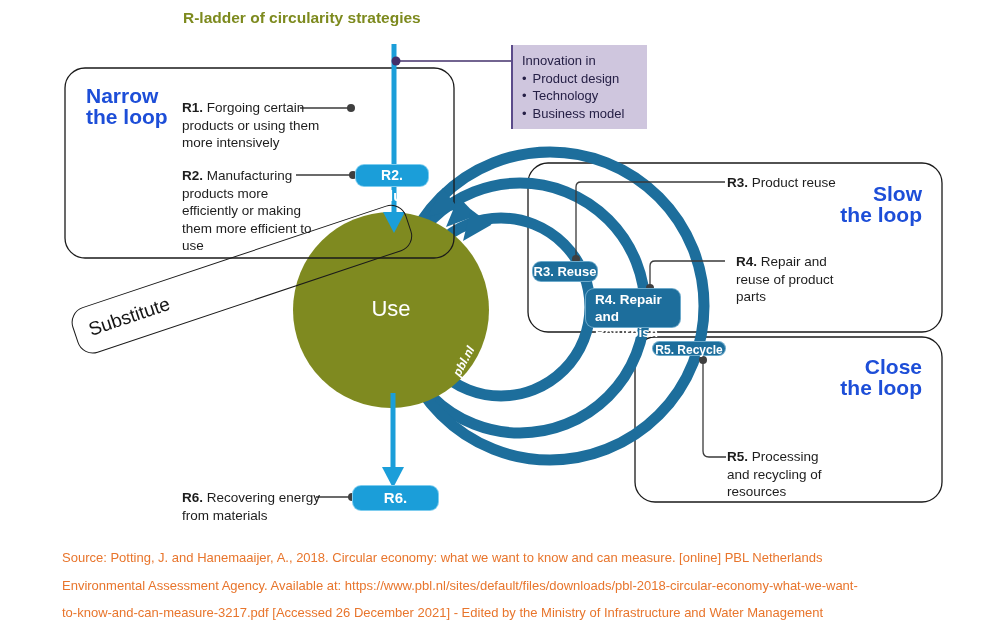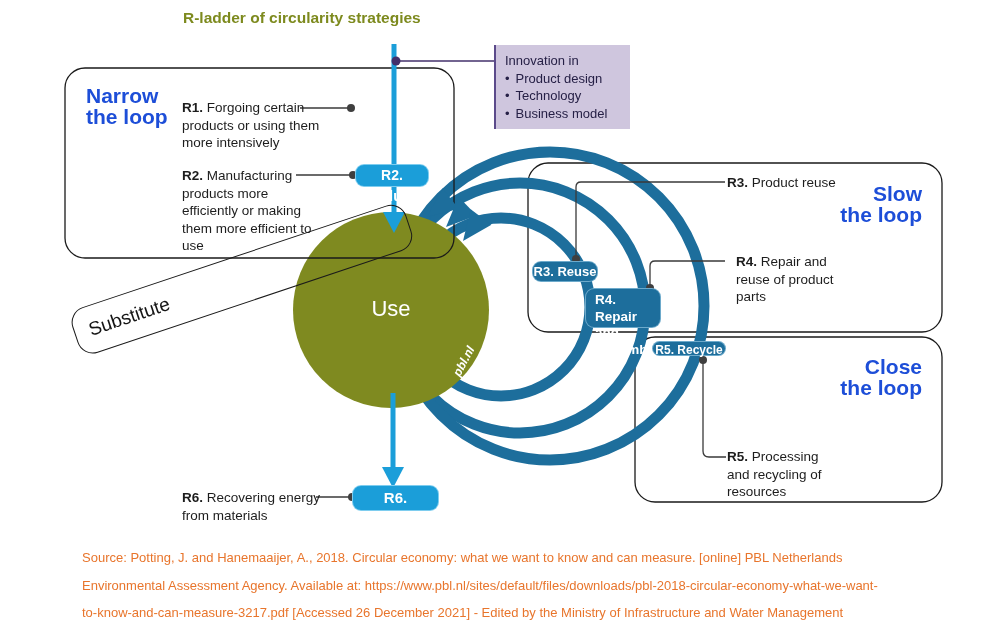--- a/index.html
+++ b/index.html
@@ -93,21 +93,21 @@
     <circle class="dot" cx="353" cy="175" r="4"></circle>
     <circle class="dot" cx="352" cy="497" r="4"></circle>
     <circle class="dot" cx="576" cy="259" r="4"></circle>
     <circle class="dot" cx="650" cy="288" r="4"></circle>
     <circle class="dot" cx="703" cy="360" r="4"></circle>
     <circle class="dot-purple" cx="396" cy="61" r="4.5"></circle>
   </svg>
 
   <div class="abs title" style="left:183px; top:9px;">R-ladder of circularity strategies</div>
 
-  <div class="abs innovation" style="left:494px; top:45px; width:136px;">
+  <div class="abs innovation" style="left:511px; top:45px; width:136px;">
     <div>Innovation in</div>
     <div class="inno-item">
       <span>•</span>
       <span>Product design</span>
     </div>
     <div class="inno-item">
       <span>•</span>
       <span>Technology</span>
     </div>
     <div class="inno-item">
@@ -149,33 +149,33 @@
     <b>R5.</b>
     <span>Processing and recycling of resources</span>
   </div>
   <div class="abs desc" style="left:182px; top:489px; width:152px;">
     <b>R6.</b>
     <span>Recovering energy from materials</span>
   </div>
 
   <div class="badge light" style="left:355px; top:164px; width:74px; height:23px; font-size:14px; line-height:21px;">R2. Reduce</div>
   <div class="badge dark" style="left:532px; top:261px; width:66px; height:21px; font-size:13px; line-height:19px;">R3. Reuse</div>
-  <div class="badge dark" style="left:585px; top:288px; width:76px; height:40px; font-size:13.5px; line-height:16.5px; text-align:left; padding:3px 0 0 9px;">
+  <div class="badge dark" style="left:585px; top:288px; width:96px; height:40px; font-size:13.5px; line-height:16.5px; text-align:left; padding:3px 0 0 9px;">
     <div>R4. Repair and</div>
-    <div>December</div>
+    <div>Refurbish</div>
   </div>
   <div class="badge dark" style="left:652px; top:341px; width:74px; height:15px; font-size:12px; line-height:17px;">R5. Recycle</div>
   <div class="badge light" style="left:352px; top:485px; width:87px; height:26px; font-size:15px; line-height:24px;">R6. Recover</div>
 
   <div class="abs use-label" style="left:351px; top:296px; width:80px;">Use</div>
   <div class="abs pbl" style="left:444px; top:348px; width:46px;">pbl.nl</div>
 
   <div class="abs substitute-box" style="left:75px; top:311px; width:352px; height:48px;">
     <div class="substitute-label">Substitute</div>
   </div>
 
-  <div class="abs source" style="left:62px; top:544px;margin-left:20px;">
+  <div class="abs source" style="left:62px; top:544px;">
     <div>Source: Potting, J. and Hanemaaijer, A., 2018. Circular economy: what we want to know and can measure. [online] PBL Netherlands</div>
     <div>Environmental Assessment Agency. Available at: https://www.pbl.nl/sites/default/files/downloads/pbl-2018-circular-economy-what-we-want-</div>
     <div>to-know-and-can-measure-3217.pdf [Accessed 26 December 2021] - Edited by the Ministry of Infrastructure and Water Management</div>
   </div>
 
 </div>
 
 </body></html>

